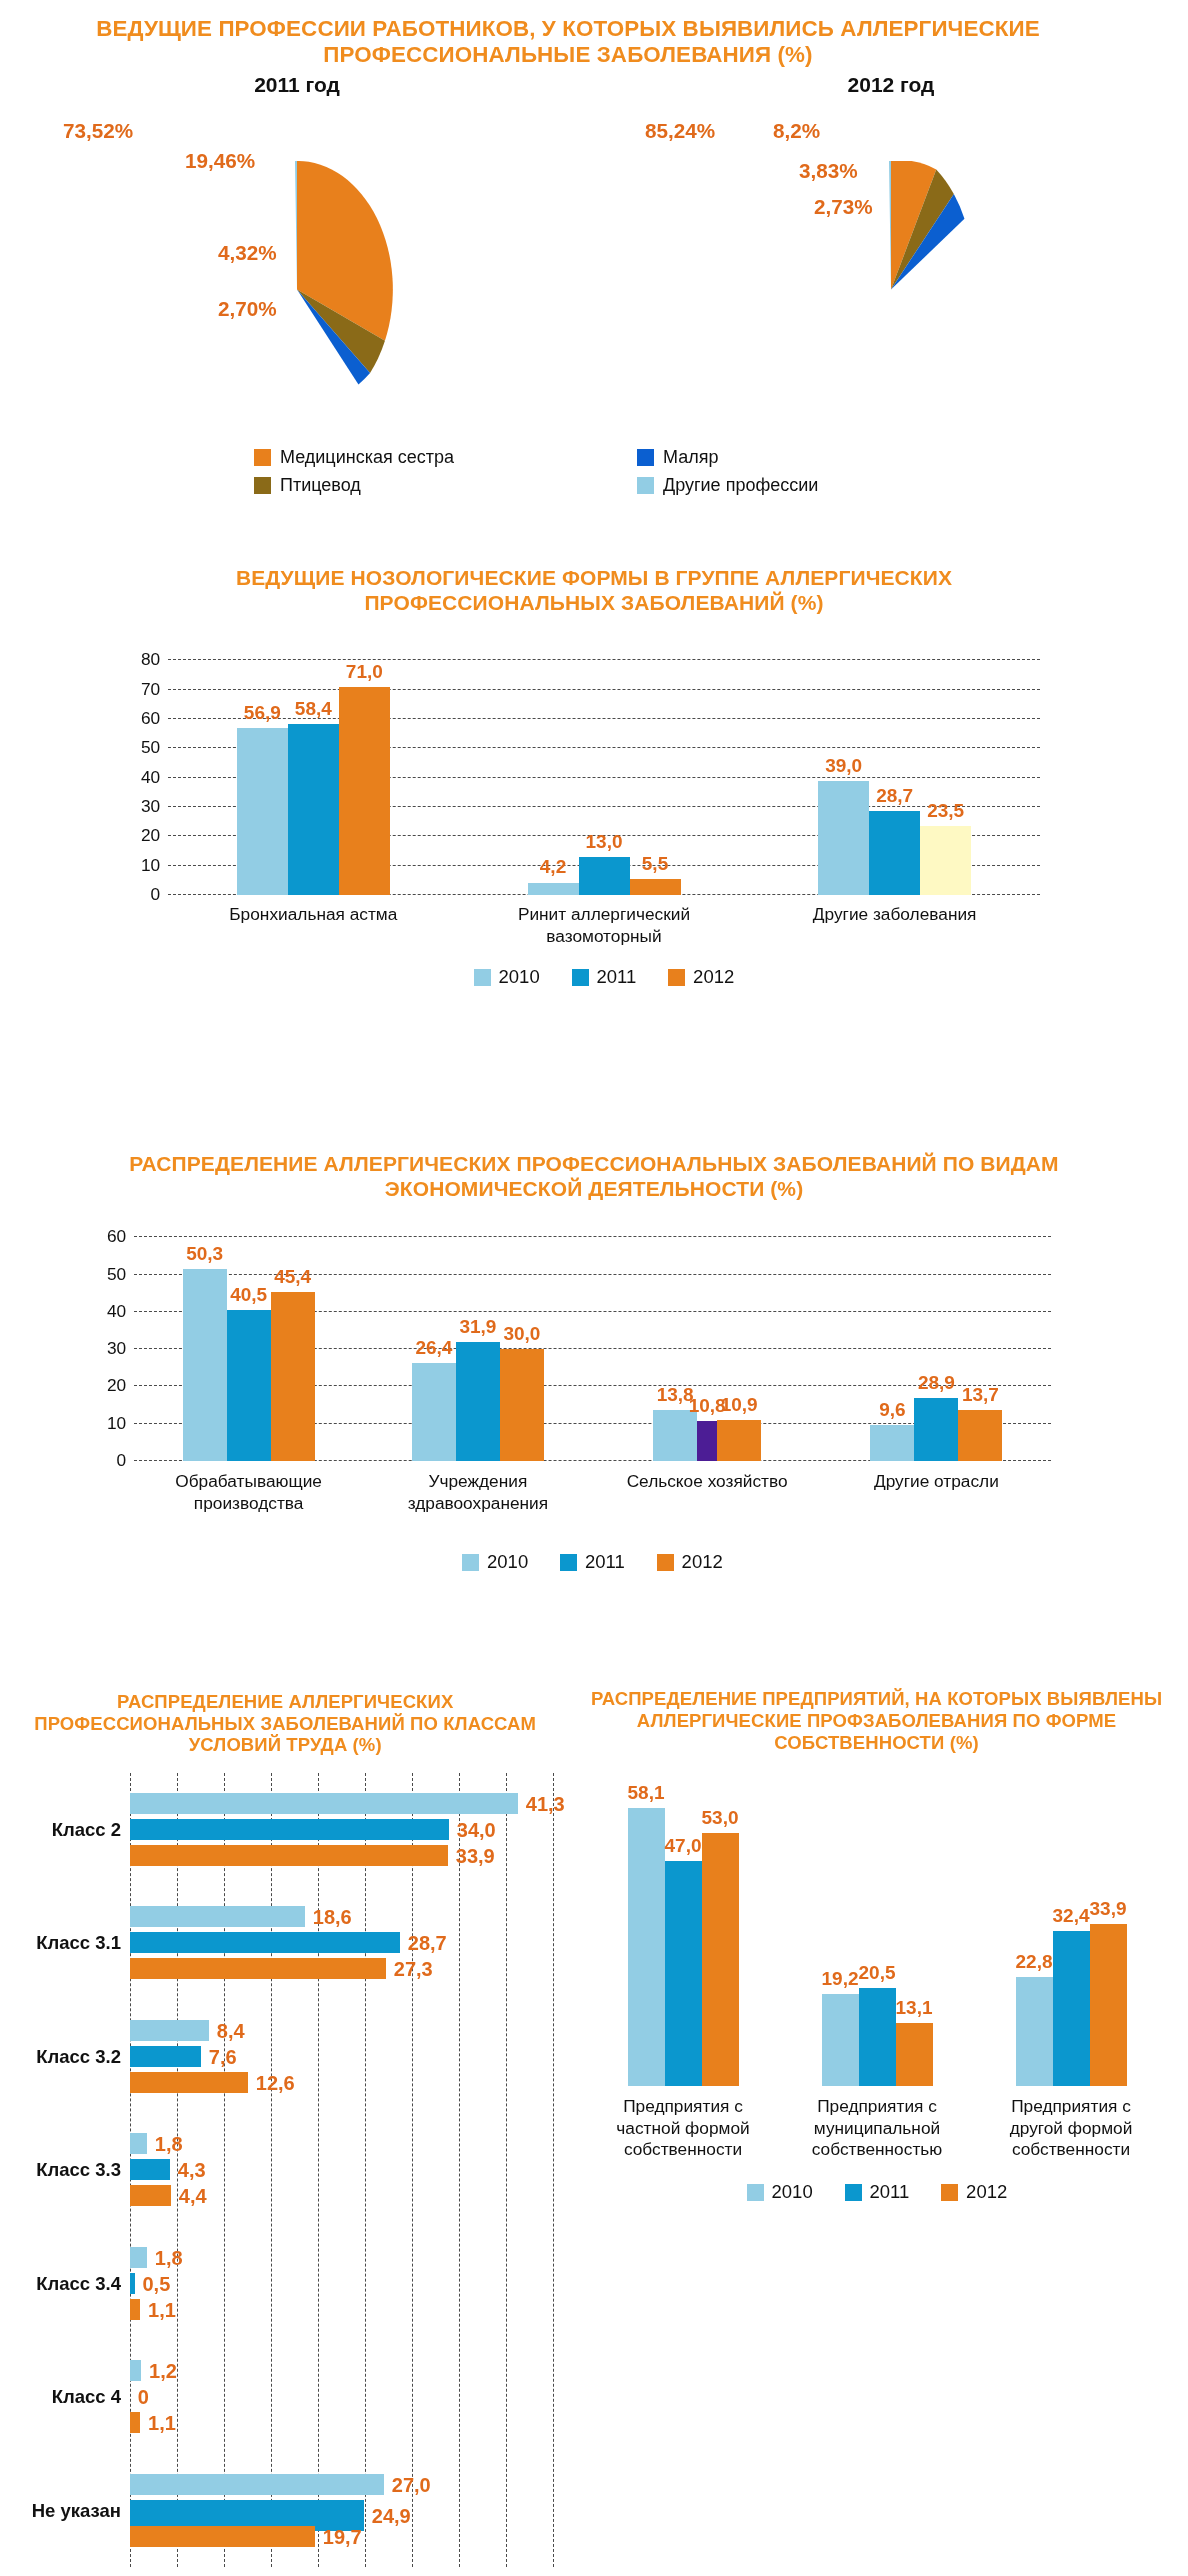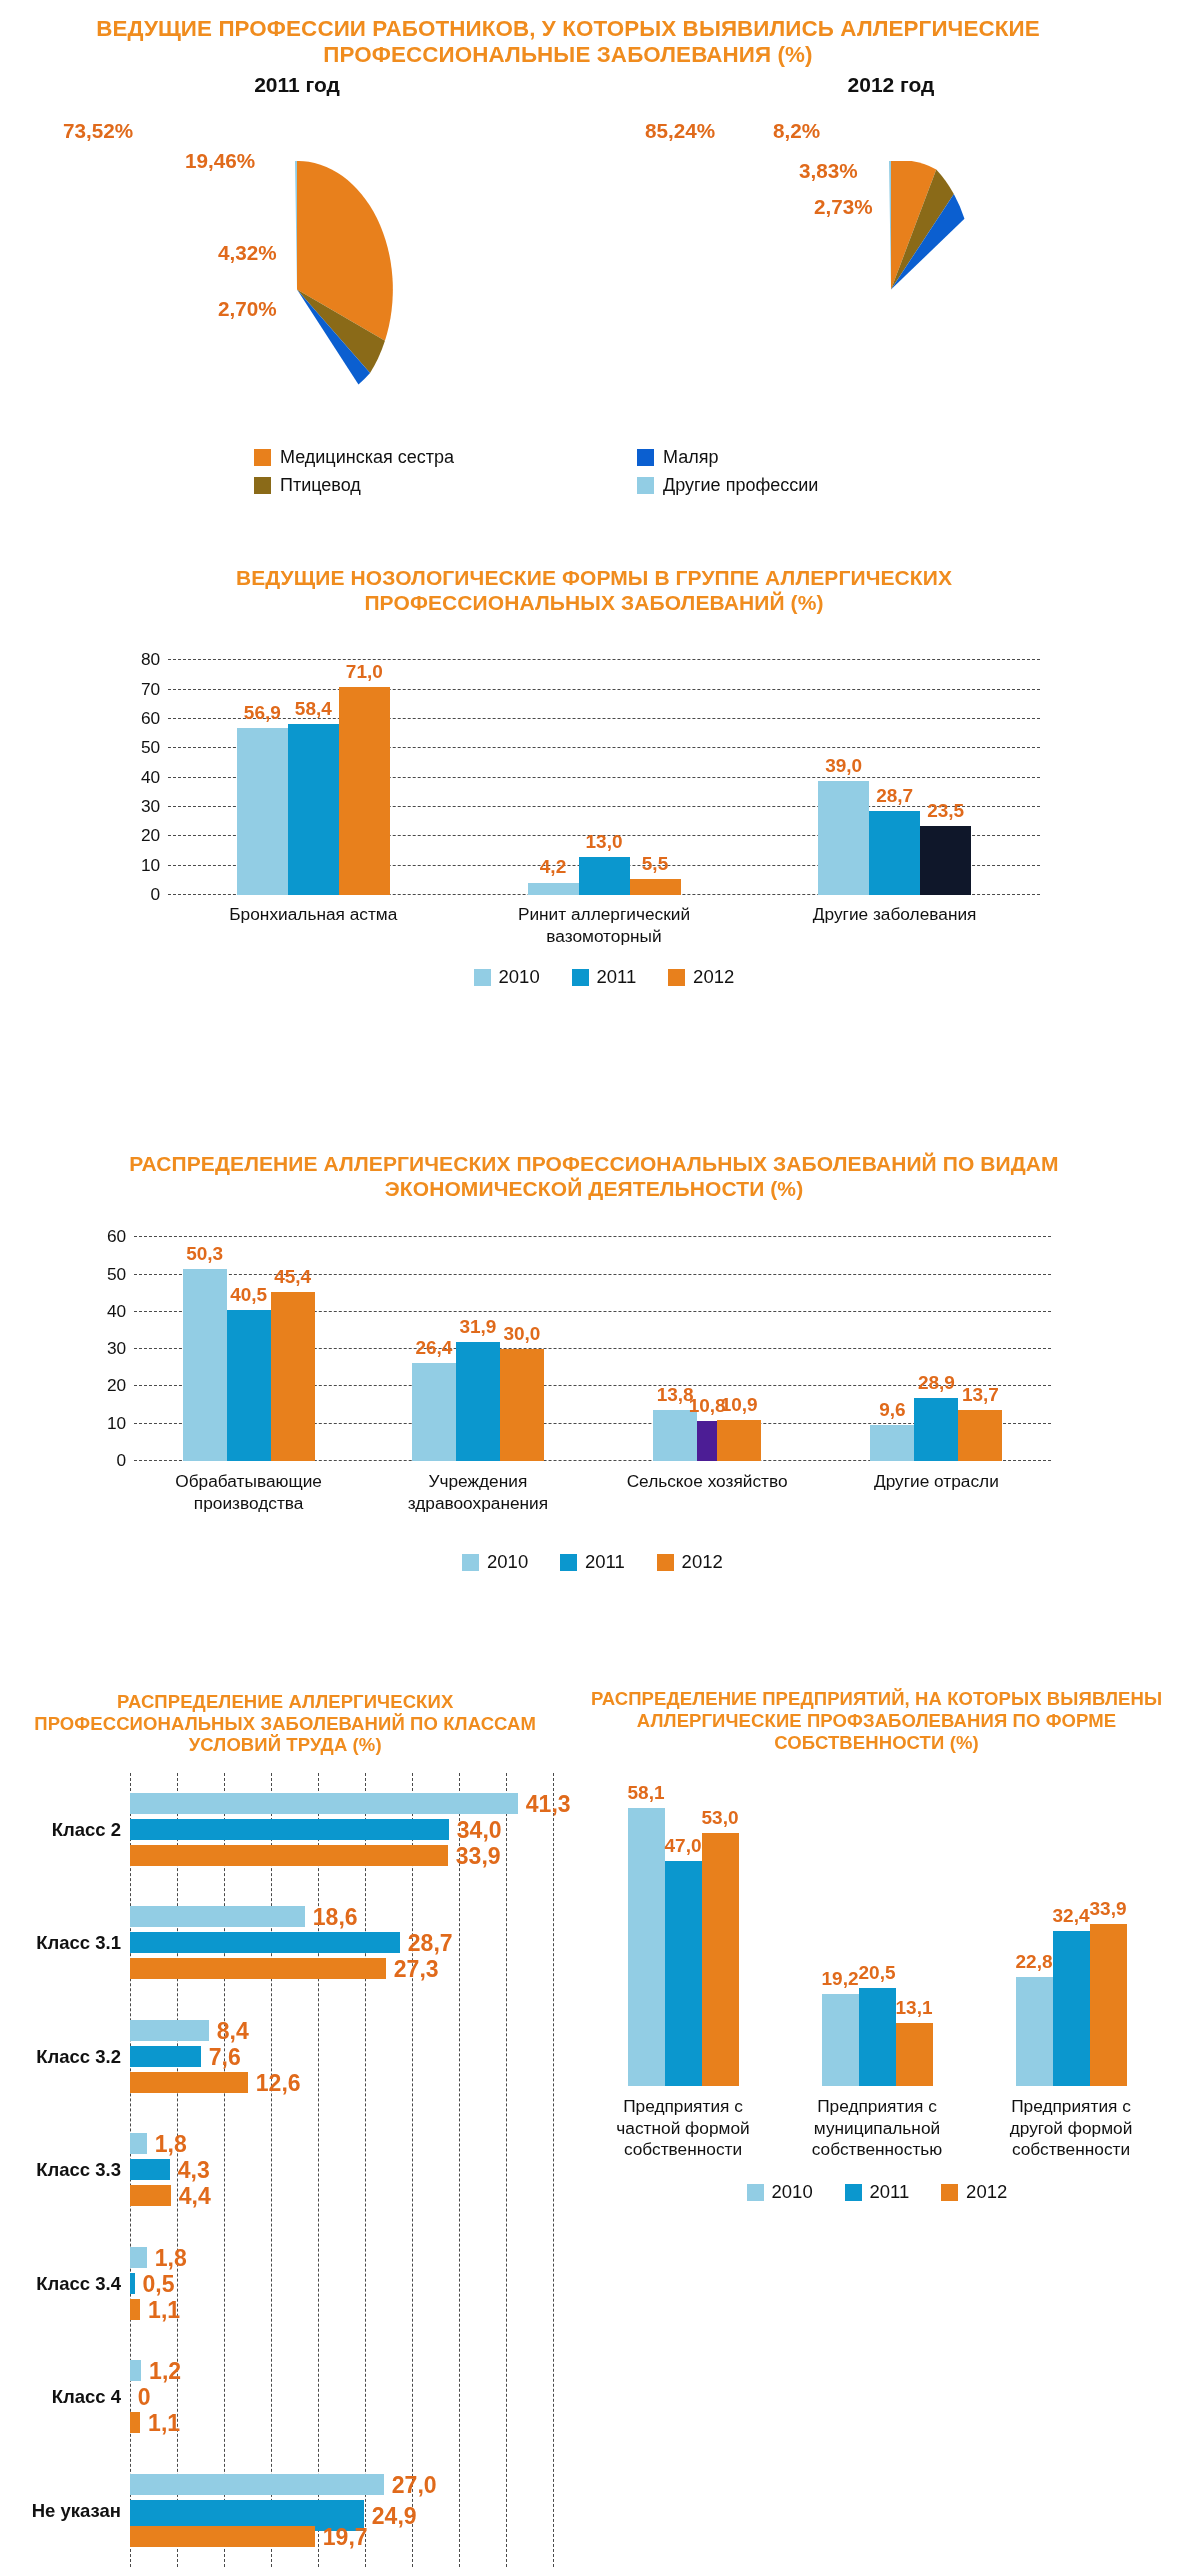--- a/index.html
+++ b/index.html
@@ -77,21 +77,21 @@
   #sec-classes { position: absolute; left: 0; top: 1675px; width: 565px; height: 901px; }
   #sec-classes .sect-title { font-size: 18.5px; padding: 15.7px 17px 0 22.4px; }
   .hchart { position: absolute; left: 0; top: 98px; width: 565px; height: 794px; }
   .hplot { position: absolute; left: 130px; top: 0; right: 12.3px; bottom: 0; }
   .hgrid { position: absolute; top: 0; bottom: 0; width: 0; border-left: 1.7px dashed #4a4a4a; }
   .hgroup { position: absolute; left: 0; right: 0; }
   .hcat-label { position: absolute; right: 100%; margin-right: 9px; top: 50%;
     transform: translateY(-50%); font-size: 18.5px; font-weight: bold; color: #111; white-space: nowrap; }
   .hbar { position: absolute; left: 0; }
   .hbar .hlabel { position: absolute; left: 100%; margin-left: 7.8px; top: 50%;
-    transform: translateY(-50%); color: #E06A1B; font-weight: bold; font-size: 23px; white-space: nowrap; }
+    transform: translateY(-50%); color: #E06A1B; font-weight: bold; font-size: 20px; white-space: nowrap; }
 
   
   #sec-owner { position: absolute; left: 565px; top: 1675px; width: 623px; height: 705px; }
   #sec-owner .sect-title { font-size: 18.5px; padding: 13.4px 6.7px 0 6.7px; }
   #sec-owner .vchart { position: absolute; left: 21px; top: 115px; width: 582px; }
   #sec-owner .plot { height: 296px; width: 100%; }
   #sec-owner .xlabels { top: 306px; }
   #sec-owner .chart-legend { position: absolute; top: 391px; left: 0; width: 100%; }
 </style>
 </head>
@@ -218,21 +218,21 @@
                 <span class="vlabel">5,5</span>
               </div>
             </div>
             <div class="bgroup">
               <div class="bar" style="width: 51px; height: 114px; background: rgb(146, 205, 228);">
                 <span class="vlabel">39,0</span>
               </div>
               <div class="bar" style="width: 51px; height: 84px; background: rgb(11, 151, 206);">
                 <span class="vlabel">28,7</span>
               </div>
-              <div class="bar" style="width: 51px; height: 69px; background: #0f172a;">
+              <div class="bar" style="width: 51px; height: 69px; background: #fef9c3;">
                 <span class="vlabel">23,5</span>
               </div>
             </div>
           </div>
         </div>
       <div class="xlabels" id="noso-xlabels">
           <div style="max-width: 201px; margin: 0px auto;">Бронхиальная астма</div>
           <div style="max-width: 201px; margin: 0px auto;">Ринит аллергический вазомоторный</div>
           <div style="max-width: 201px; margin: 0px auto;">Другие заболевания</div>
         </div>

